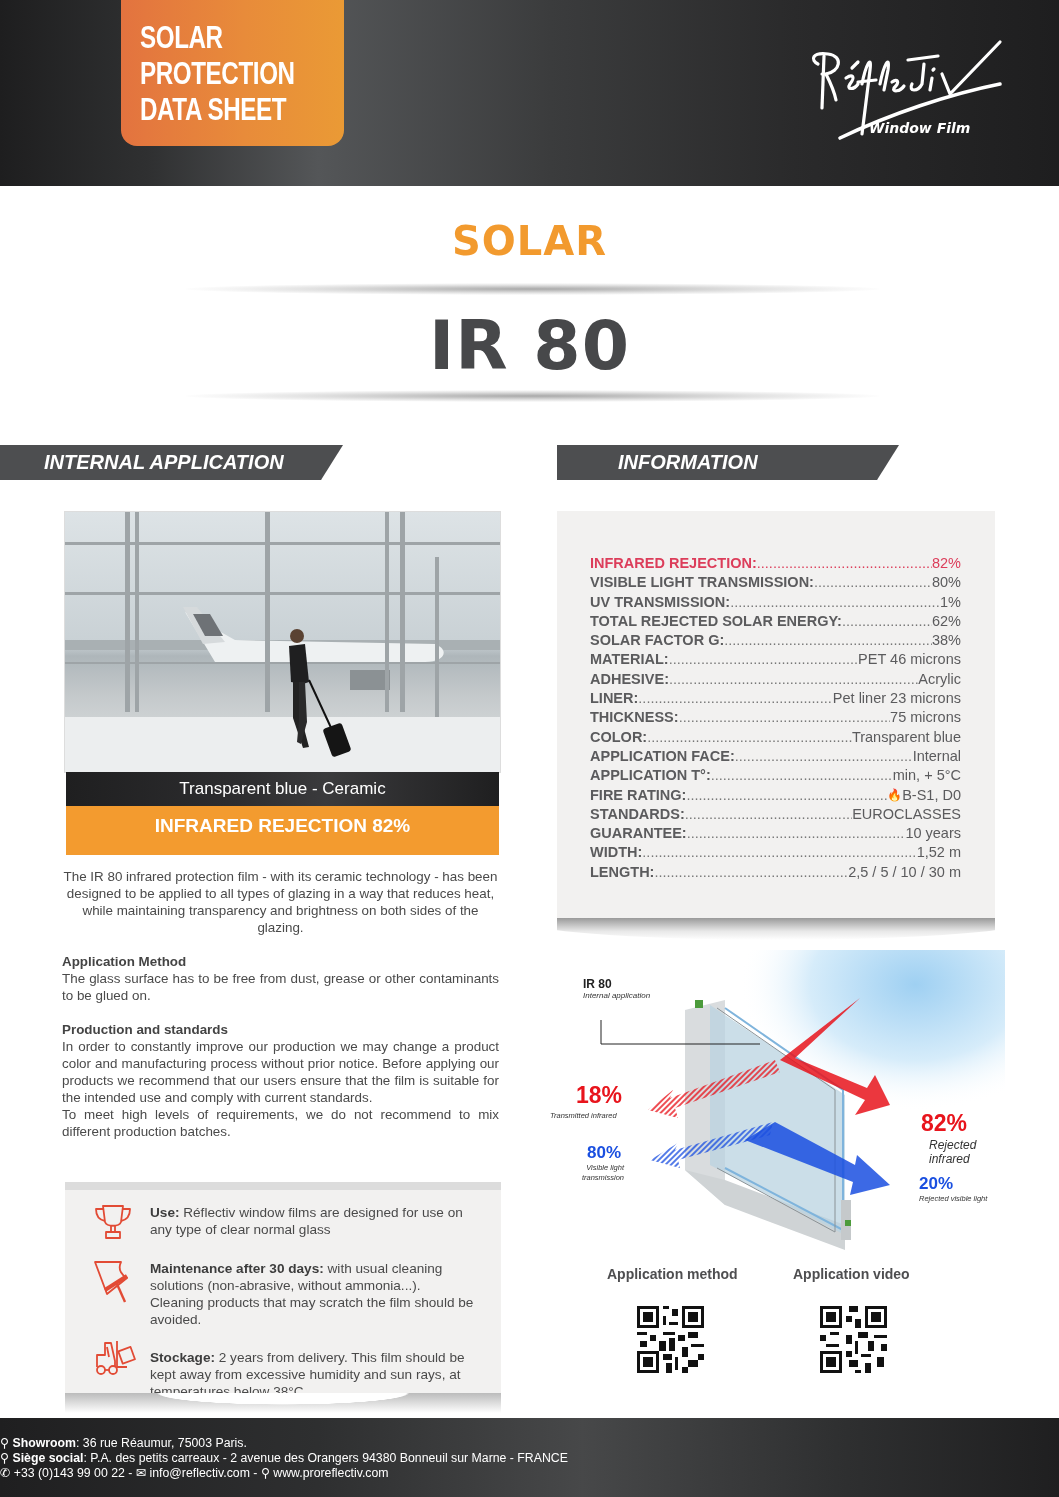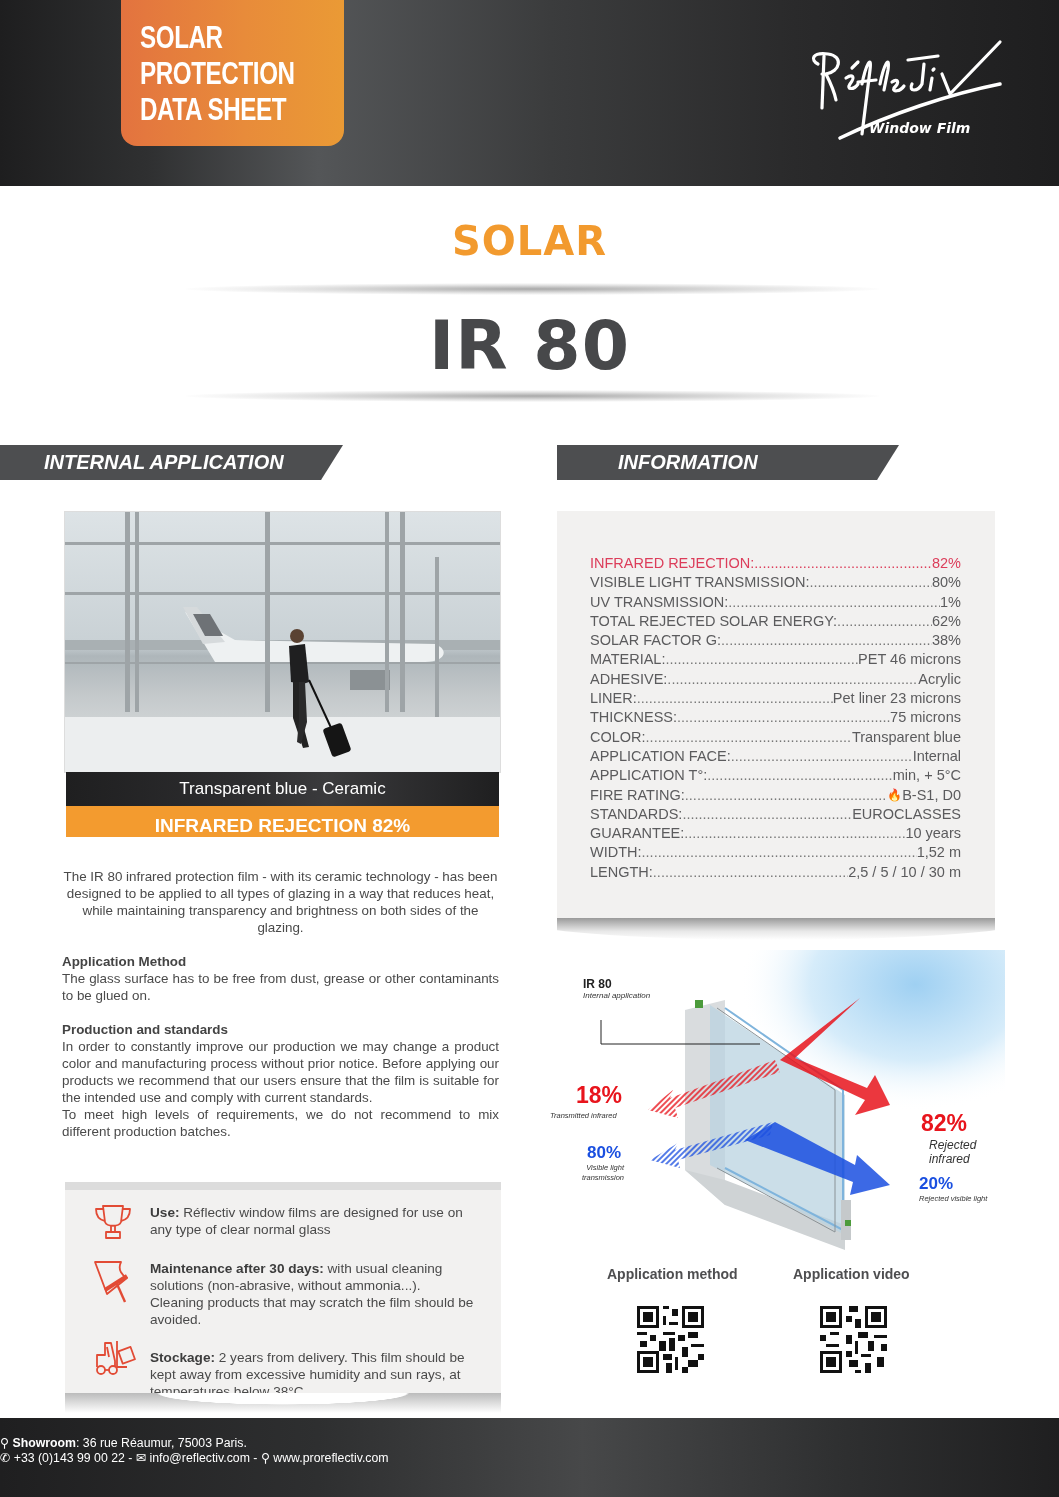--- a/index.html
+++ b/index.html
@@ -18,38 +18,38 @@
   font-family:"DejaVu Sans",sans-serif}
 .divider{position:absolute;left:185px;width:695px;height:12px;border-radius:50%;
   background:radial-gradient(ellipse at center,rgba(140,140,140,.75) 0%,rgba(190,190,190,.45) 45%,rgba(255,255,255,0) 72%)}
 .prod{position:absolute;left:0;width:1059px;top:306px;text-align:center;color:#47484a;font-weight:bold;font-size:68px;
   font-family:"DejaVu Sans",sans-serif;letter-spacing:1px}
 .sechead{position:absolute;height:35px;background:#4d4e50;color:#fff;font-style:italic;font-weight:bold;font-size:20px;line-height:35px;
   clip-path:polygon(0 0,100% 0,calc(100% - 22px) 100%,0 100%);box-shadow:0 3px 4px rgba(0,0,0,.25)}
 .photo{position:absolute;left:64px;top:511px;width:437px;height:262px;overflow:hidden;border:1px solid #ddd}
 .caption{position:absolute;left:66px;top:772px;width:433px;height:34px;background:linear-gradient(90deg,#1f1f20,#2d2d2f 40%,#3a3a3c 60%,#1f1f20);
   color:#fff;font-size:17px;text-align:center;line-height:34px}
-.banner{position:absolute;left:66px;top:806px;width:433px;height:31px;background:#f39b2f;color:#fff;font-weight:bold;font-size:19px;
+.banner{position:absolute;left:66px;top:806px;width:433px;height:49px;background:#f39b2f;color:#fff;font-weight:bold;font-size:19px;
   text-align:center;line-height:39px}
 .desc{position:absolute;left:62px;top:868px;width:437px;font-size:13.4px;line-height:17px;color:#4a4a4a;text-align:justify}
 .desc p{margin-bottom:17px}
 .desc .h{font-weight:bold;color:#444;display:block}
 .notes{position:absolute;left:65px;top:1182px;width:436px;height:211px;background:#f2f1f0;border-top:8px solid #dcdcdc}
 .notes-shadow{position:absolute;left:65px;top:1393px;width:436px;height:20px;
   background:radial-gradient(ellipse at 50% 0%,rgba(255,255,255,1) 0%,rgba(255,255,255,1) 40%,rgba(0,0,0,0) 41%),linear-gradient(#bbb,#fff)}
 .note{position:absolute;left:30px;width:380px;font-size:13.6px;line-height:17px;color:#4a4a4a}
 .note b{color:#3d3d3d}
 .note-icon{position:absolute;left:-2px;top:-2px}
 .note-text{margin-left:55px;display:block}
 .info{position:absolute;left:557px;top:511px;width:438px;height:407px;background:#f2f1f0}
 .info-shadow{position:absolute;left:557px;top:918px;width:438px;height:22px;
   background:linear-gradient(#9a9a9a,#e8e8e8 60%,#fff);clip-path:ellipse(60% 100% at 50% 0%)}
 .specs{position:absolute;left:590px;top:554px;width:371px;font-size:14.5px;line-height:19.3px}
 .row{display:flex;white-space:nowrap;overflow:hidden}
-.row .k{font-weight:normal;color:#5b5b5d;flex:none}
+.row .k{font-weight:bold;color:#5b5b5d;flex:none}
 .row .dots{flex:1;overflow:hidden;color:#777;letter-spacing:0}
 .row .dots:after{content:"..................................................................................................................................................................";}
 .row .v{flex:none;color:#5b5b5d}
 .row.hl .k,.row.hl .v,.row.hl .dots{color:#dc3d5a}
 .fire{color:#333;font-size:12px}
 .diagram{position:absolute;left:545px;top:950px;width:460px;height:300px}
 .qrlabel{position:absolute;font-weight:bold;color:#4e4e50;font-size:14px}
 .qr{position:absolute;width:67px;height:67px}
 .footer{position:absolute;left:0;top:1418px;width:1059px;height:79px;
   background:linear-gradient(90deg,#1f1f20 0%,#2e2f30 30%,#474849 55%,#2e2f30 80%,#1f1f20 100%);
@@ -387,20 +387,24 @@
       <rect x="11" y="20" width="2" height="1"></rect>
   </g>
 </svg>
 
 <div class="footer">
   <div>
     <span>⚲</span>
     <b>Showroom</b><span>: 36 rue Réaumur, 75003 Paris.</span>
   </div>
   <div>
+    <span>⚲</span>
+    <b>Siège social</b><span>:  P.A. des petits carreaux - 2 avenue des Orangers 94380 Bonneuil sur Marne - FRANCE</span>
+  </div>
+  <div>
     <span>✆</span>
     <span>+33 (0)143 99 00 22</span><span> - </span>
     <span>✉</span>
     <span>info@reflectiv.com</span><span> - </span>
     <span>⚲</span>
     <span>www.proreflectiv.com</span>
   </div>
 </div>
 
 </body></html>

